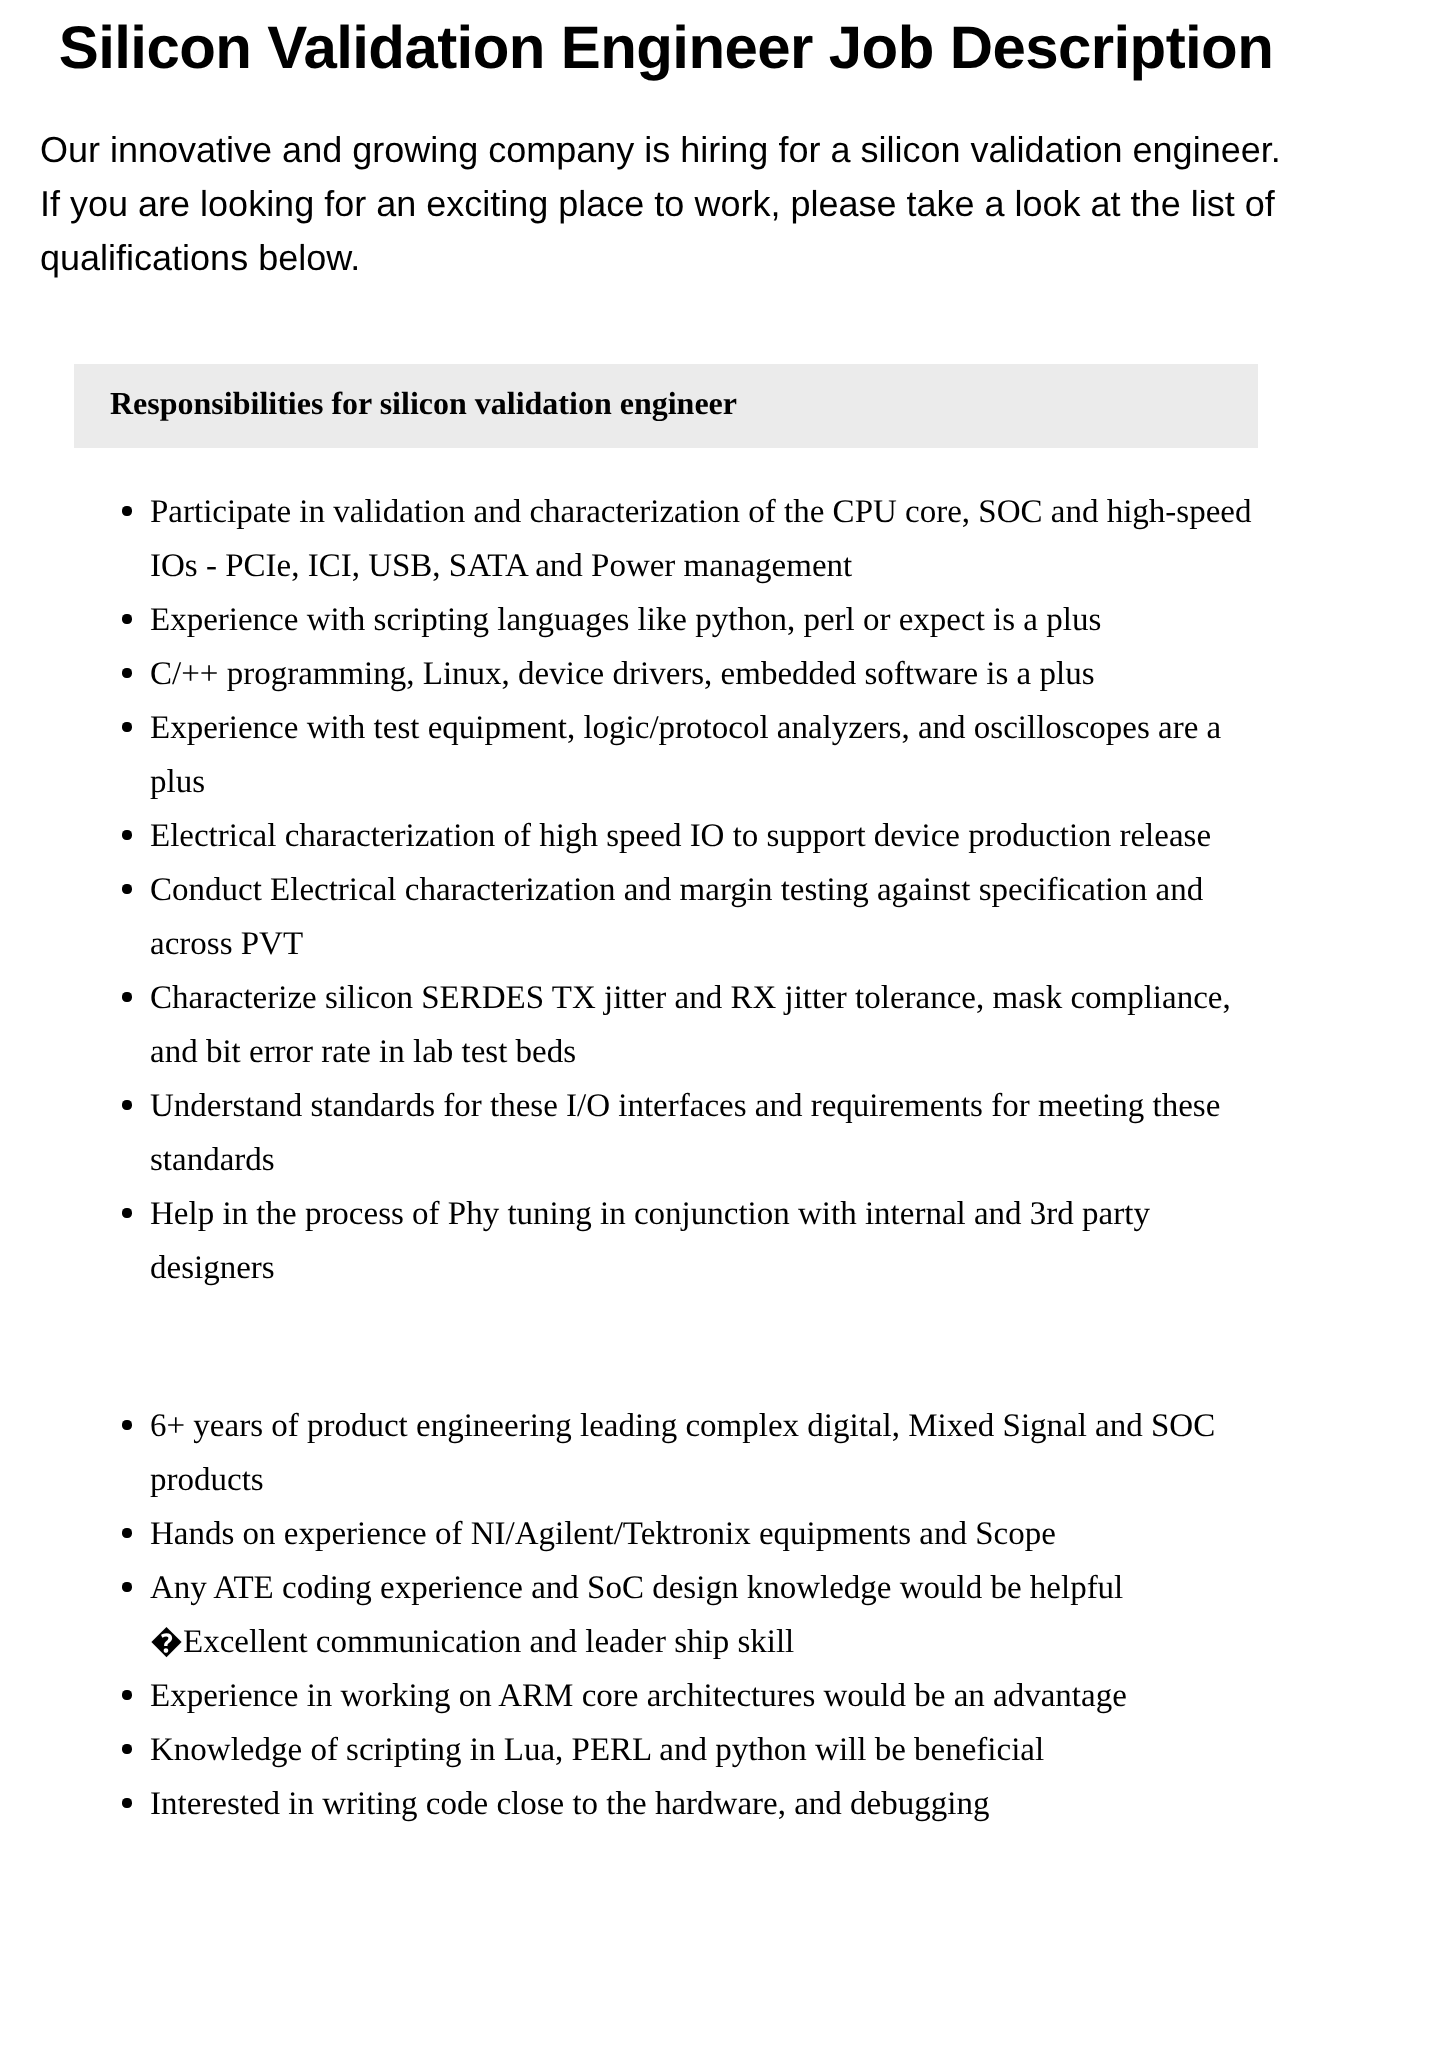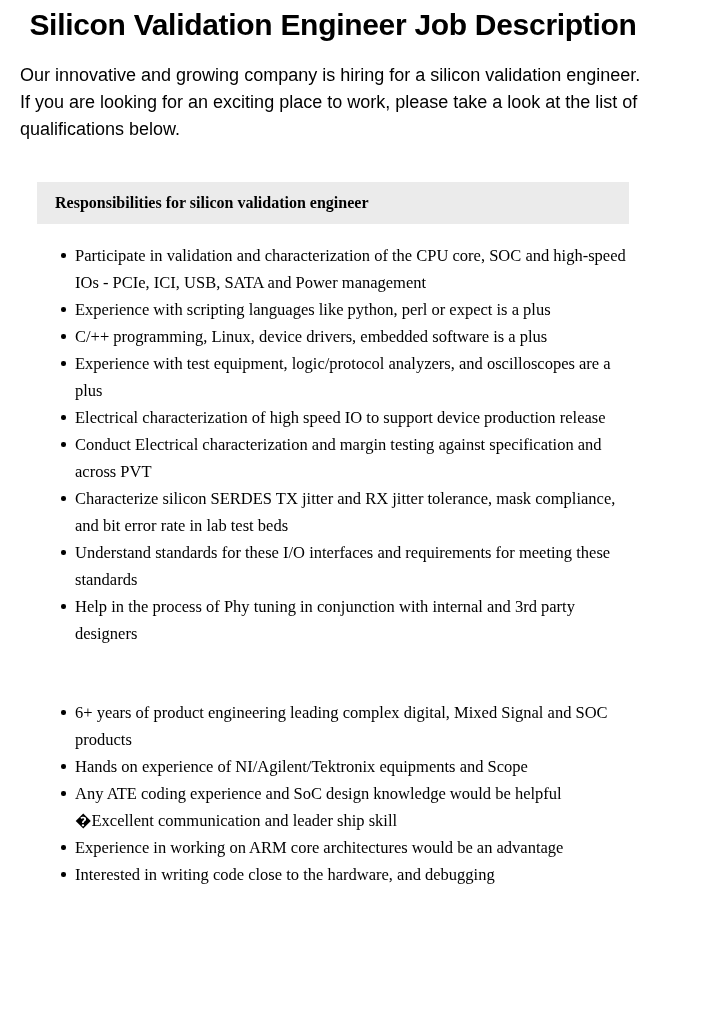--- a/index.html
+++ b/index.html
@@ -112,19 +112,20 @@
       <li>Help in the process of Phy tuning in conjunction with internal and 3rd party designers</li>
     </ul>
   </div>
 
   <div class="section">
     <ul class="bullets">
       <li>6+ years of product engineering leading complex digital, Mixed Signal and SOC products</li>
       <li>Hands on experience of NI/Agilent/Tektronix equipments and Scope</li>
       <li>Any ATE coding experience and SoC design knowledge would be helpful �Excellent communication and leader ship skill</li>
       <li>Experience in working on ARM core architectures would be an advantage</li>
+      <li>Knowledge of scripting in Lua, PERL and python will be beneficial</li>
       <li>Interested in writing code close to the hardware, and debugging</li>
     </ul>
   </div>
 
   <div class="spacer-bottom"></div>
 
 </div>
 
 </body></html>

